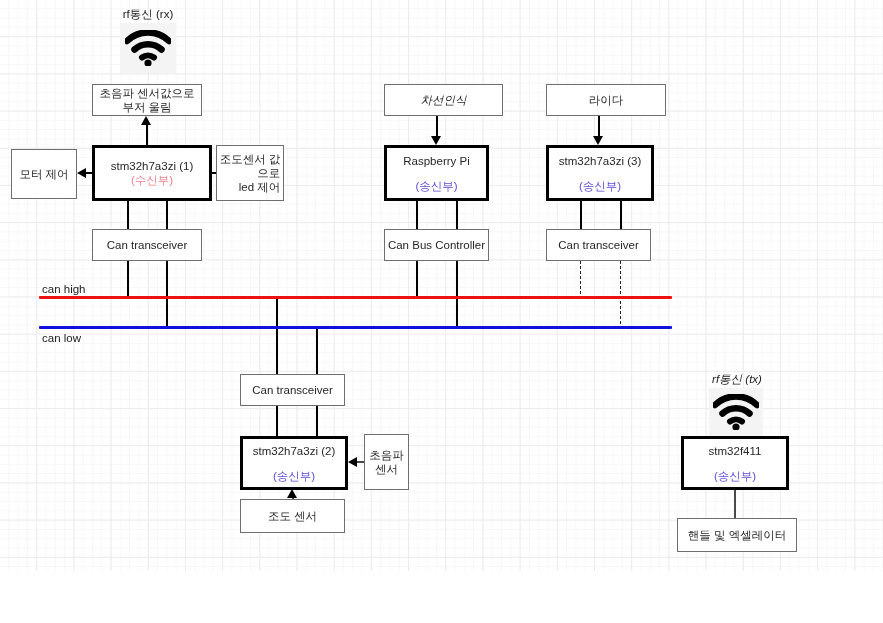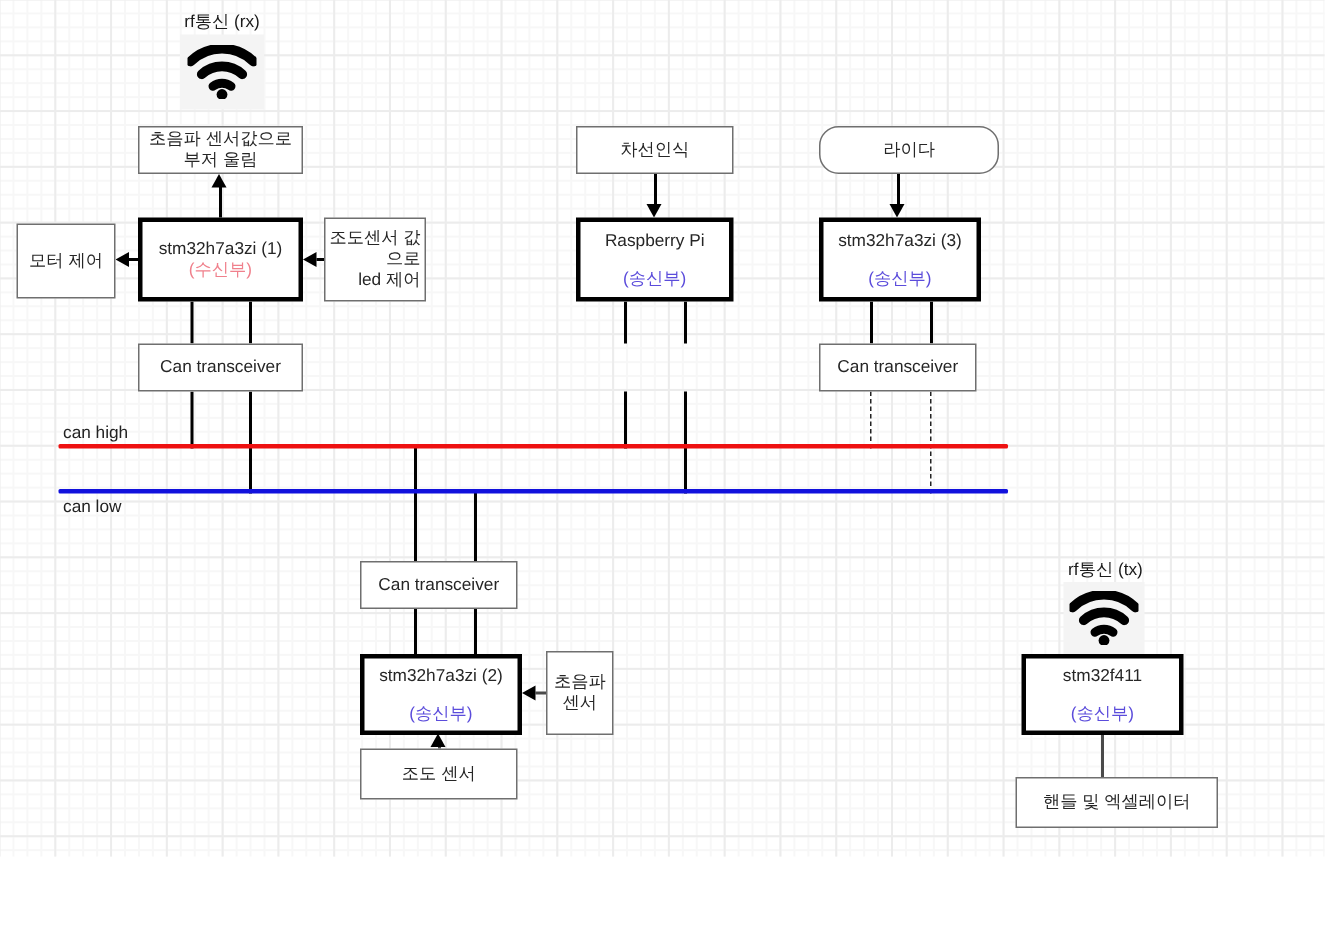--- a/index.html
+++ b/index.html
@@ -154,21 +154,21 @@
     </span>
   </div>
 
   <div class="ln v" style="left:146px; top:124px; height:24px;"></div>
   <div class="arrow up" style="left:141px; top:116px;"></div>
 
   <div class="box thin" style="left:11px; top:149px; width:66px; height:50px;">
     <span>모터 제어</span>
   </div>
 
-  <div class="box thick" style="left:92px; top:145px; width:110px; height:56px;">
+  <div class="box thick" style="left:92px; top:145px; width:120px; height:56px;">
     <span>
       <span class="l1">stm32h7a3zi (1)</span>
       <span class="l2 sub-red">(수신부)</span>
     </span>
   </div>
 
   <div class="ln h" style="left:86px; top:172px; width:8px;"></div>
   <div class="arrow left" style="left:77px; top:168px;"></div>
 
   <div class="box thin" style="left:216px; top:145px; width:68px; height:56px;text-align:right;">
@@ -185,41 +185,44 @@
   <div class="ln v" style="left:127px; top:201px; height:28px;"></div>
   <div class="ln v" style="left:166px; top:201px; height:28px;"></div>
 
   <div class="box thin" style="left:92px; top:229px; width:110px; height:32px;">
     <span>Can transceiver</span>
   </div>
 
   <div class="ln v" style="left:127px; top:261px; height:38px;"></div>
   <div class="ln v" style="left:166px; top:261px; height:68px;"></div>
 
-  <div class="box thin" style="left:384px; top:84px; width:105px; height:32px;">
+  <div class="box thin" style="left:384px; top:84px; width:119px; height:32px;font-style:italic;">
     <span>차선인식</span>
   </div>
   <div class="ln v" style="left:436px; top:116px; height:21px;"></div>
   <div class="arrow down" style="left:431px; top:136px;"></div>
 
   <div class="box thick" style="left:384px; top:145px; width:105px; height:56px;">
     <span>
       <span class="l1">Raspberry Pi</span>
       <span class="l2 sub-blue">(송신부)</span>
     </span>
   </div>
 
   <div class="ln v" style="left:416px; top:201px; height:28px;"></div>
   <div class="ln v" style="left:456px; top:201px; height:28px;"></div>
 
+  <div class="box thin" style="left:384px; top:229px; width:105px; height:32px;">
+    <span>Can Bus Controller</span>
+  </div>
 
   <div class="ln v" style="left:416px; top:261px; height:38px;"></div>
   <div class="ln v" style="left:456px; top:261px; height:68px;"></div>
 
-  <div class="box thin" style="left:546px; top:84px; width:120px; height:32px;border-radius:13px;">
+  <div class="box thin" style="left:546px; top:84px; width:120px; height:32px;">
     <span>라이다</span>
   </div>
   <div class="ln v" style="left:598px; top:116px; height:21px;"></div>
   <div class="arrow down" style="left:593px; top:136px;"></div>
 
   <div class="box thick" style="left:546px; top:145px; width:108px; height:56px;">
     <span>
       <span class="l1">stm32h7a3zi (3)</span>
       <span class="l2 sub-blue">(송신부)</span>
     </span>
@@ -265,36 +268,36 @@
   </div>
   <div class="ln h gray" style="left:357px; top:461px; width:8px;"></div>
   <div class="arrow left" style="left:348px; top:457px;"></div>
 
   <div class="box thin" style="left:240px; top:499px; width:105px; height:34px;">
     <span>조도 센서</span>
   </div>
   <div class="ln v gray" style="left:292px; top:498px; height:20px;"></div>
   <div class="arrow up" style="left:287px; top:489px;"></div>
 
-  <div class="caption" style="left:697px; top:372px; width:80px;">rf통신 (tx)</div>
+  <div class="caption" style="left:697px; top:372px; width:80px;font-style:italic;">rf통신 (tx)</div>
   <div class="wifi" style="left:709px; top:388px; width:54px; height:48px;">
     <svg width="46" height="36" viewBox="0 0 46 36" aria-hidden="true">
       <path d="M2 11 A30 30 0 0 1 44 11" stroke="#000" stroke-width="6.5" fill="none" stroke-linecap="round"></path>
       <path d="M9.5 19.5 A20 20 0 0 1 36.5 19.5" stroke="#000" stroke-width="6.5" fill="none" stroke-linecap="round"></path>
       <path d="M17 27.5 A10 10 0 0 1 29 27.5" stroke="#000" stroke-width="6" fill="none" stroke-linecap="round"></path>
       <circle cx="23" cy="33" r="3.6" fill="#000"></circle>
     </svg>
   </div>
 
   <div class="box thick" style="left:681px; top:436px; width:108px; height:54px;">
     <span>
       <span class="l1">stm32f411</span>
       <span class="l2 sub-blue">(송신부)</span>
     </span>
   </div>
 
   <div class="ln v gray" style="left:734px; top:490px; height:28px;"></div>
 
-  <div class="box thin" style="left:677px; top:518px; width:135px; height:34px;">
+  <div class="box thin" style="left:677px; top:518px; width:120px; height:34px;">
     <span>핸들 및 엑셀레이터</span>
   </div>
 
 </div>
 
 </body></html>

